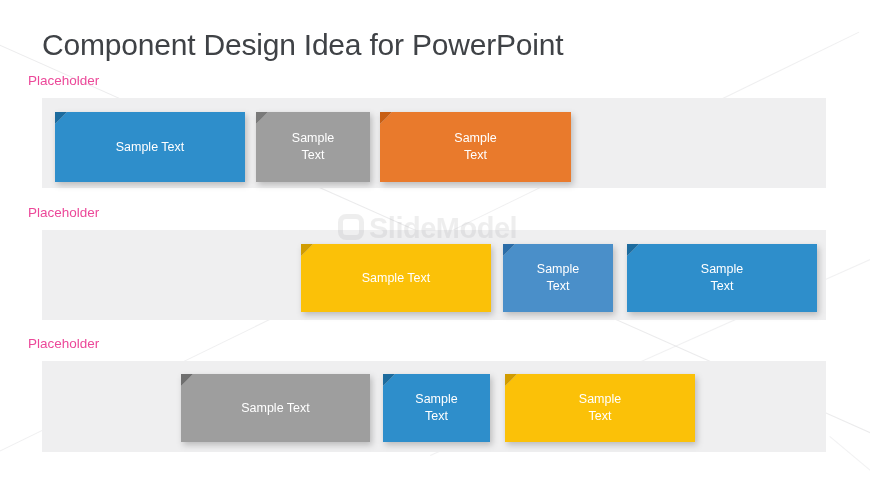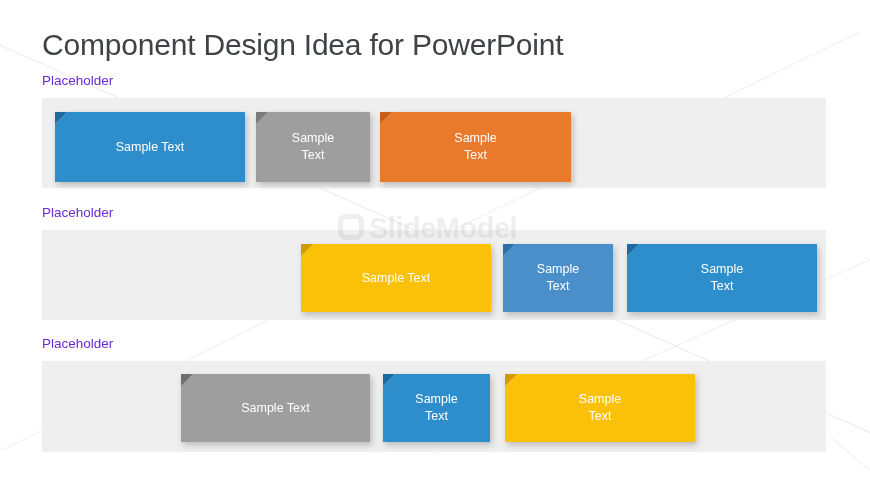--- a/index.html
+++ b/index.html
@@ -32,23 +32,23 @@
     left:42px; top:28px;
     font-size:30px;
     font-weight:400;
     color:#3f4246;
     letter-spacing:-0.2px;
     white-space:nowrap;
   }
 
   .ph-label {
     position:absolute;
-    left:42px;
+    left:28px;
     font-size:13.5px;
-    color:#6d28d9;
+    color:#ec4899;
     white-space:nowrap;
   }
   #ph1 { top:73px; }
   #ph2 { top:205px; }
   #ph3 { top:336px; }
 
   .band {
     position:absolute;
     background:#efeff0;
   }

